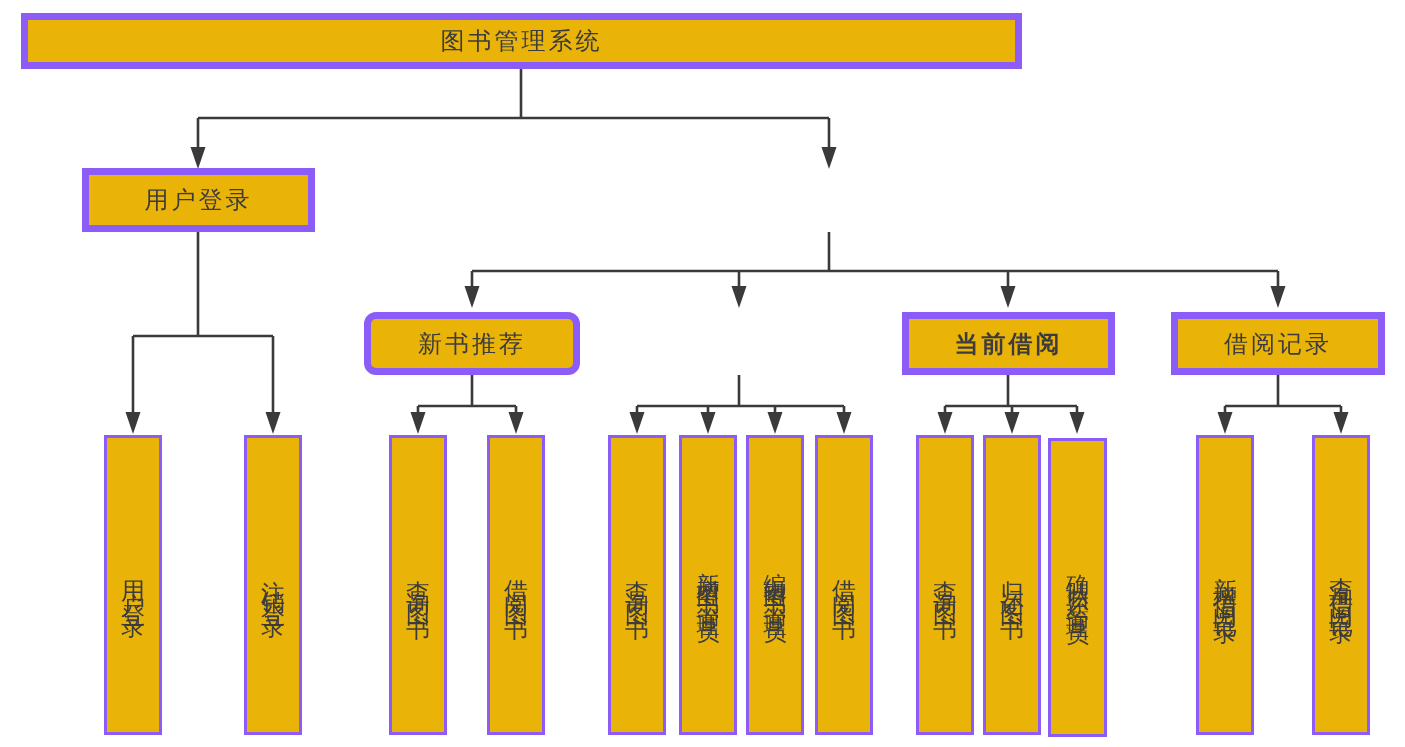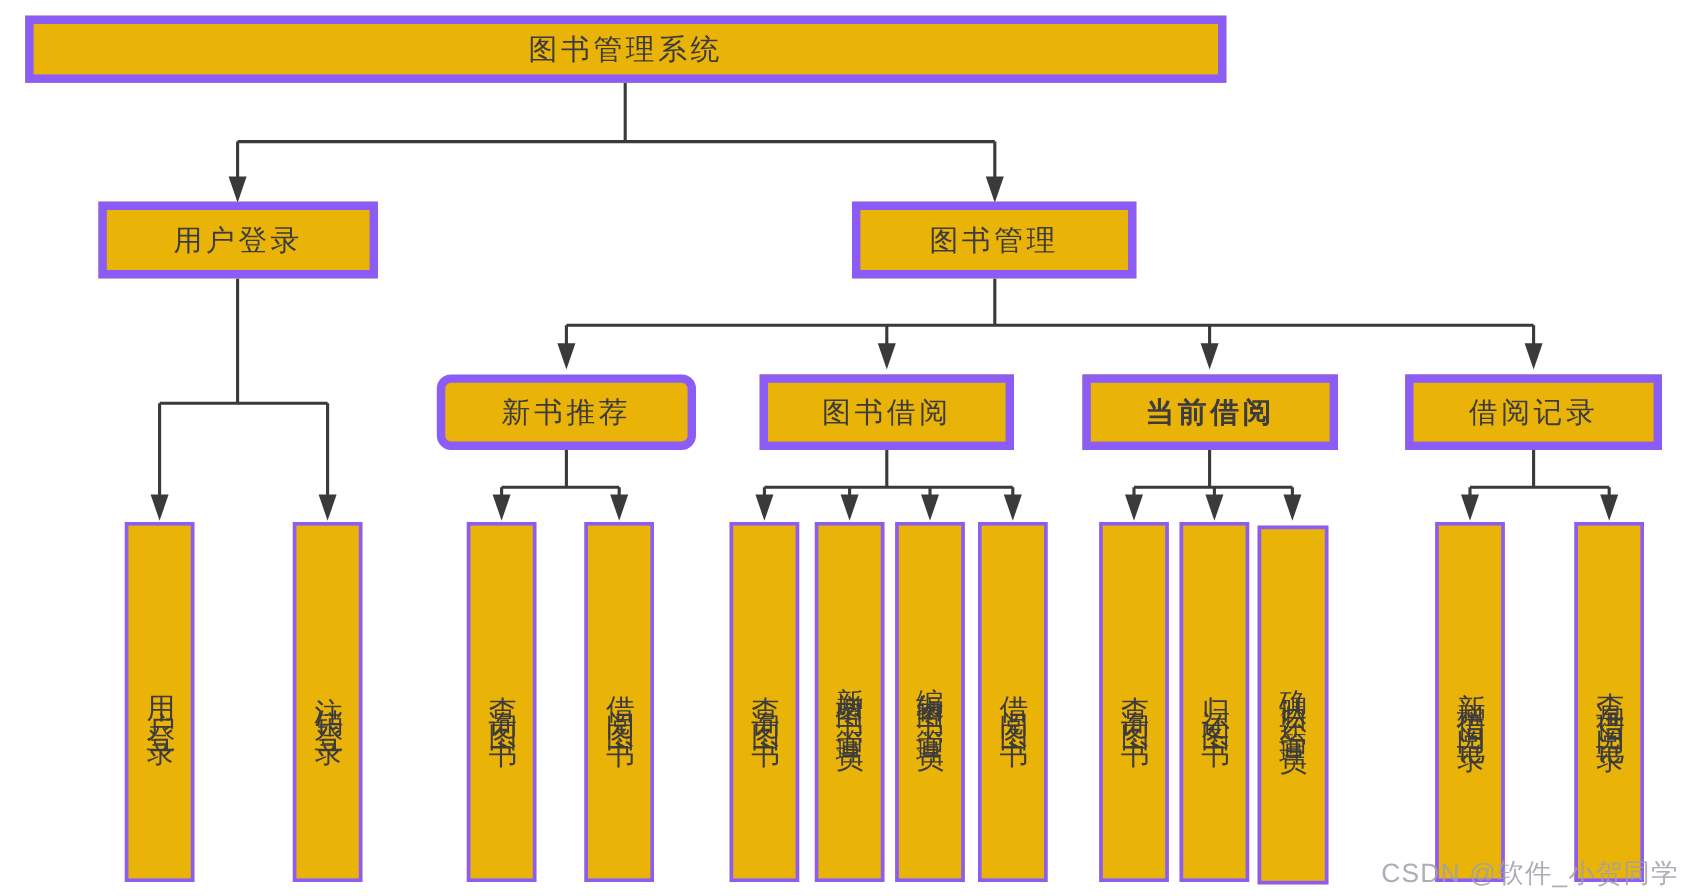--- a/index.html
+++ b/index.html
@@ -116,29 +116,23 @@
     </g>
   </svg>
 
   <div class="node" style="left:21px;top:13px;width:1001px;height:56px;">
     <span>图书管理系统</span>
   </div>
 
   <div class="node" style="left:82px;top:168px;width:233px;height:64px;">
     <span>用户登录</span>
   </div>
-  <div class="node" style="left:710px;top:168px;width:237px;height:64px;">
-    <span>图书管理</span>
-  </div>
 
   <div class="node" style="left:364px;top:312px;width:216px;height:63px;border-radius:12px;">
     <span>新书推荐</span>
-  </div>
-  <div class="node" style="left:633px;top:312px;width:212px;height:63px;">
-    <span>图书借阅</span>
   </div>
   <div class="node" style="left:902px;top:312px;width:213px;height:63px;font-weight:bold;">
     <span>当前借阅</span>
   </div>
   <div class="node" style="left:1171px;top:312px;width:214px;height:63px;">
     <span>借阅记录</span>
   </div>
 
   <div class="node leaf" style="left:104px;top:435px;width:58px;height:300px;">
     <span class="vtext">用户登录</span>
@@ -177,15 +171,14 @@
     <span class="vtext">确认归还（管理员）</span>
   </div>
 
   <div class="node leaf mid" style="left:1196px;top:435px;width:58px;height:300px;">
     <span class="vtext">新增借阅记录</span>
   </div>
   <div class="node leaf mid" style="left:1312px;top:435px;width:58px;height:300px;">
     <span class="vtext">查询借阅记录</span>
   </div>
 
-  <div class="watermark">CSDN @软件_小贺同学</div>
 
 </div>
 
 </body></html>

